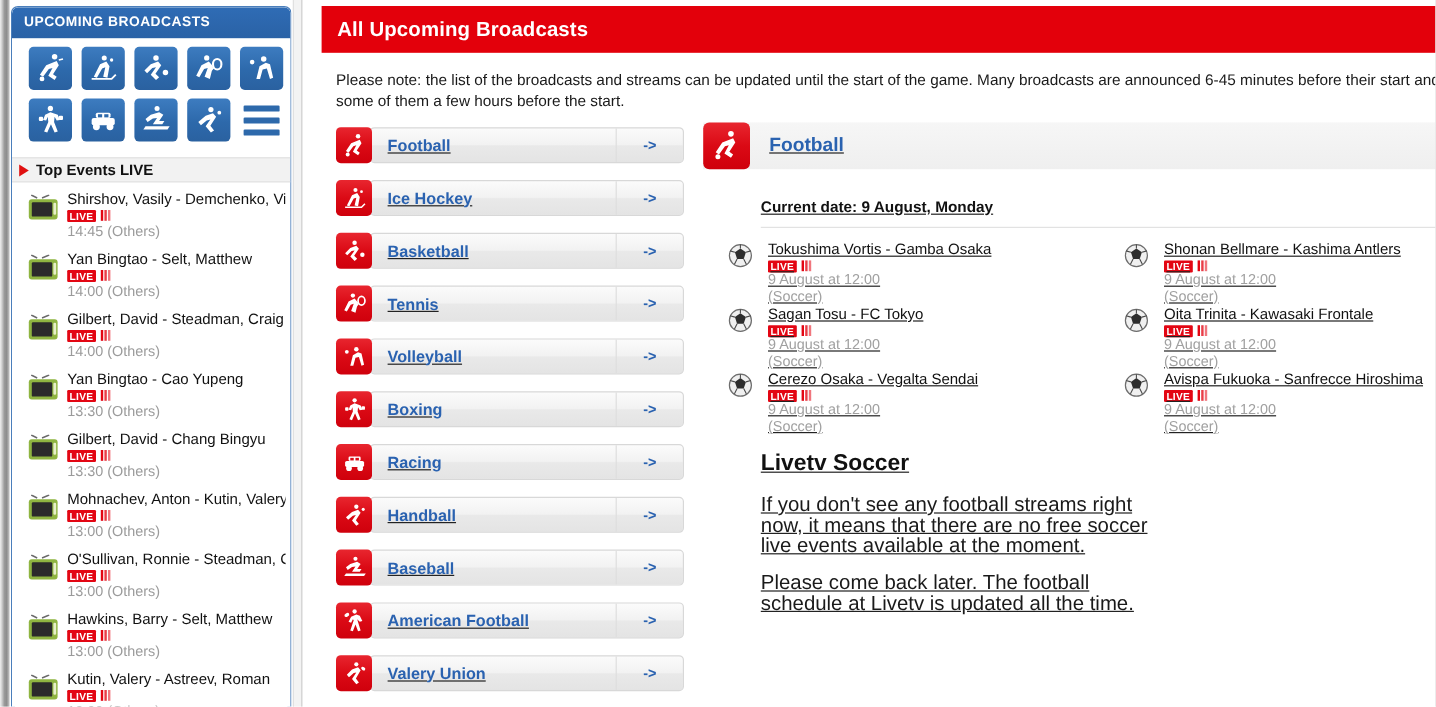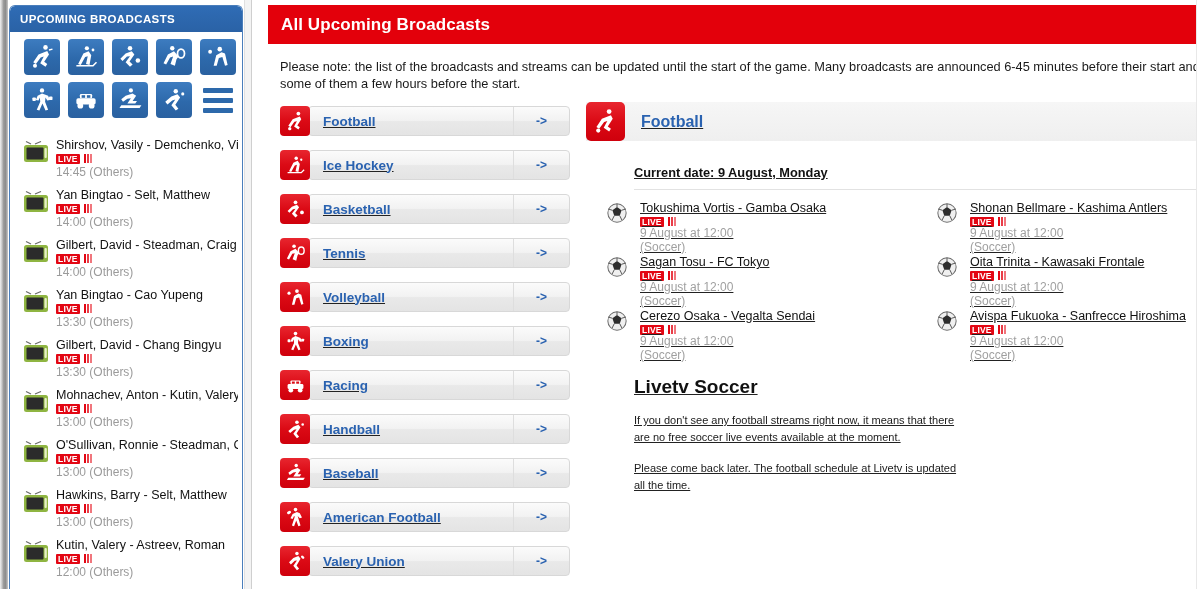--- a/index.html
+++ b/index.html
@@ -193,21 +193,21 @@
     padding-left: 10px;
   }
   .match .ball { width: 34px; flex: 0 0 34px; padding-top: 2px; }
   .match .ball svg { width: 22px; height: 22px; }
   .match-body { padding-top: 1px; }
   .match-title { font-size: 12.5px; color: #111; line-height: 14px; white-space: nowrap;}
   .match-meta { font-size: 12px; color: #a0a0a0; line-height: 13.5px; }
 
   .soccer-sec { padding-left: 48px; padding-top: 14px; }
   .soccer-sec h3 { font-size: 19px; font-weight: bold; color: #111; margin-bottom: 14px; }
-  .soccer-sec p { font-size: 11px; line-height: 17px; color: #1a1a1a; margin-bottom: 14px; max-width: 330px;}
+  .soccer-sec p { font-size: 17px; line-height: 17px; color: #1a1a1a; margin-bottom: 14px; max-width: 330px;}
   .soccer-sec a { color: #5b8fd0; text-decoration: none; }
 
   
   .main-edge { position:absolute; right:0; top:0; width:1px; height:589px; background:#e8e8e8;}
 </style>
 </head>
 <body>
 
 <div id="root">
 
@@ -292,20 +292,24 @@
             </svg>
         </div>
         <div class="burger">
             <i></i>
             <i></i>
             <i></i>
           </div>
       </div>
     </div>
 
+    <div class="sb-sectionhead">
+      <div class="tri"></div>
+      <span>Top Events LIVE</span>
+    </div>
 
     <div class="ev-list">
 
       <div class="ev">
         <div class="ev-ic">
           <svg viewBox="0 0 30 26">
               <path d="M9 3 L4 0.5" stroke="#6b6b6b" stroke-width="1.2" fill="none"></path>
               <path d="M13 3 L19 0.5" stroke="#6b6b6b" stroke-width="1.2" fill="none"></path>
               <rect x="2" y="4" width="24" height="17" rx="2.5" fill="#8fb541"></rect>
               <rect x="4.5" y="6.5" width="17" height="12" rx="1" fill="#2b2b2b"></rect>

